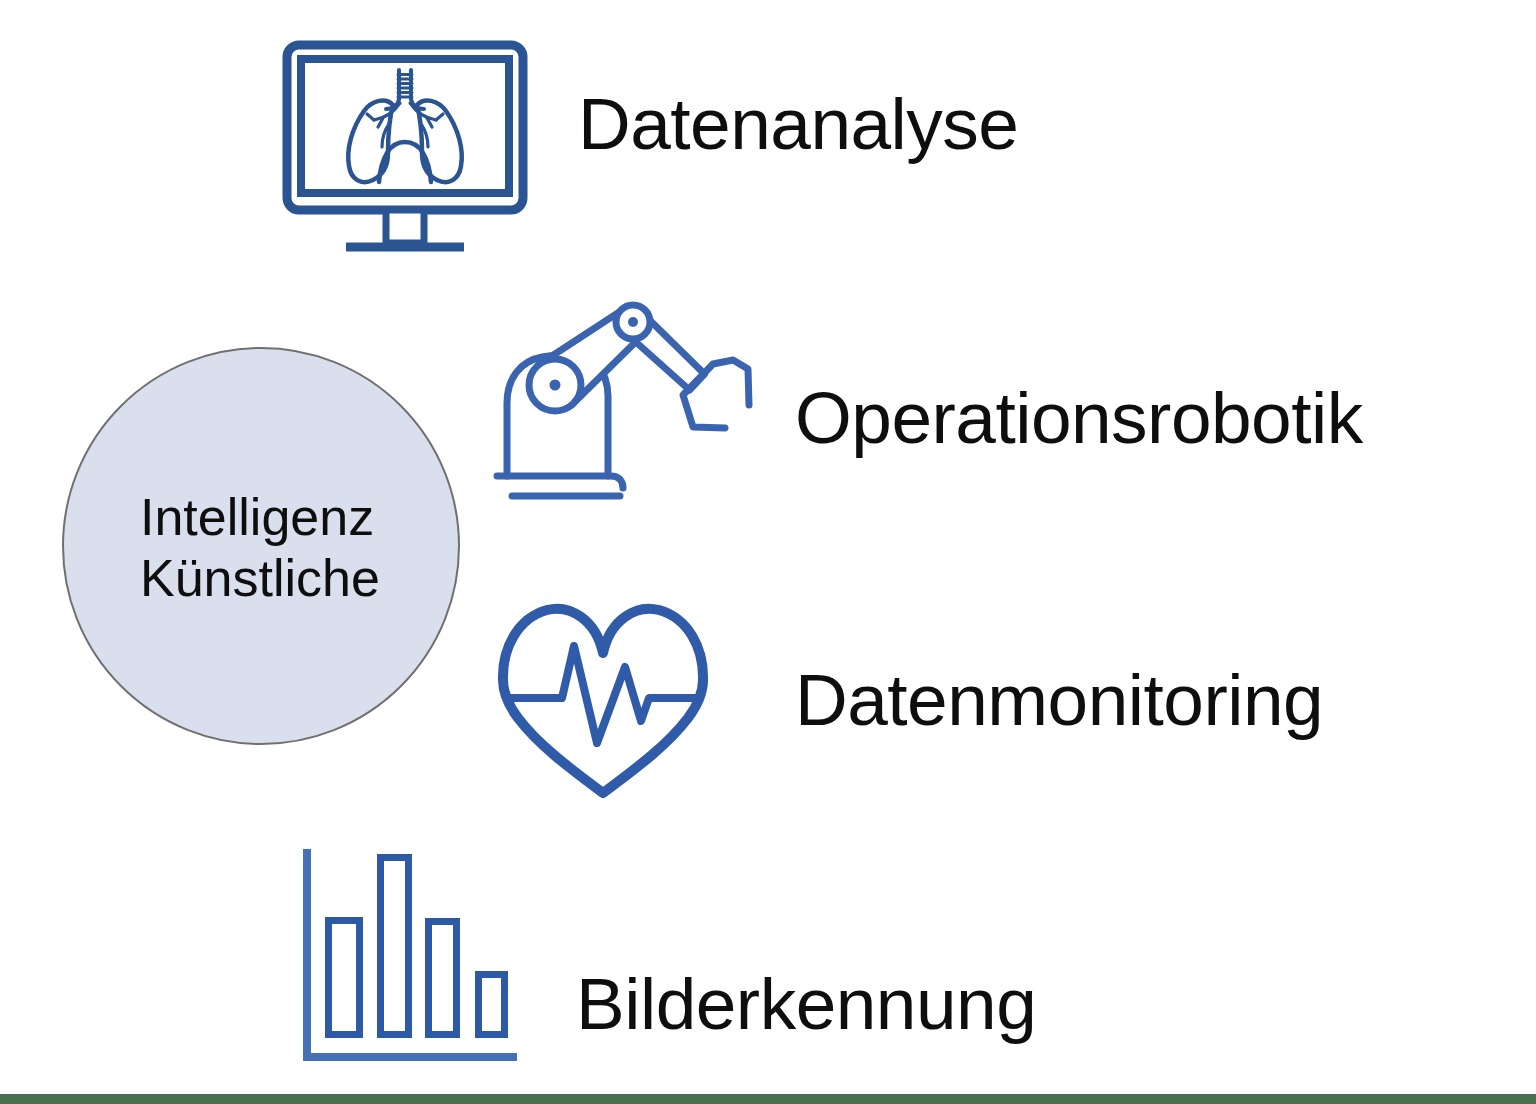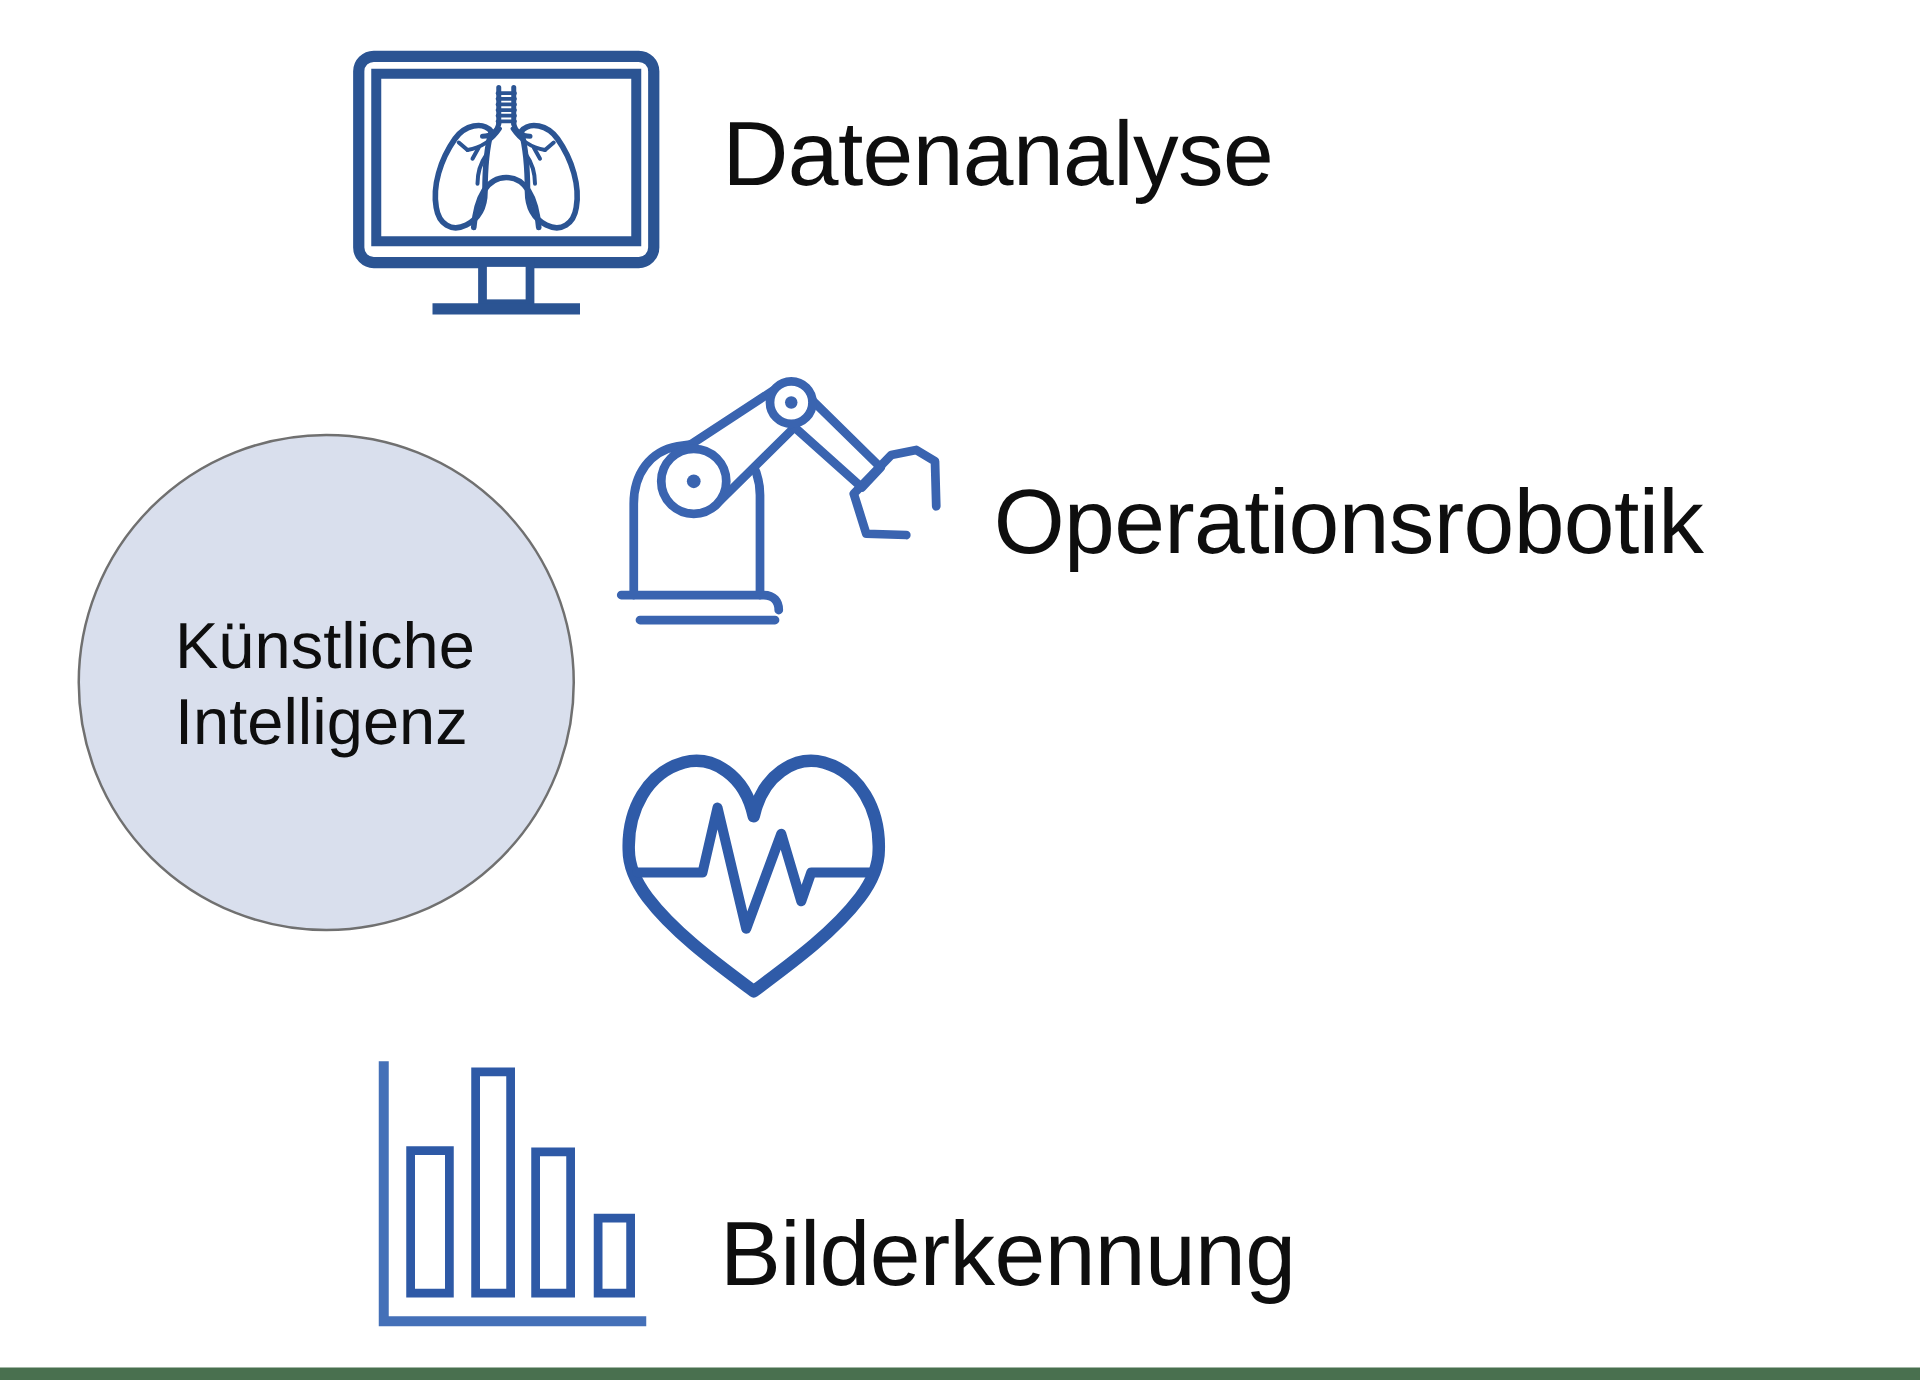--- a/index.html
+++ b/index.html
@@ -74,22 +74,22 @@
           <path d="M154,80 L161,74"></path>
           <path d="M139,84 C144,91 146,99 146,107"></path>
         </g>
       </g>
     </g>
   </svg>
   <div class="item-label" style="left:578px;top:87px">Datenanalyse</div>
 
   <div class="center-circle"></div>
   <div class="circle-text">
+    <div>Intelligenz</div>
     <div>Künstliche</div>
-    <div>Intelligenz</div>
   </div>
 
   <svg class="icon" style="left:490px;top:295px;color:var(--c-robot,#3A64B0)" width="280" height="215" viewBox="0 0 280 215">
     <g stroke="currentColor" fill="none" stroke-linejoin="round" stroke-linecap="round">
       <path class="w" d="M17,181 V108 C17,84 30,66 52,62 L80,58 C98,60 110,69 115,83 C117,89 118,95 118,101 V181" stroke-width="7"></path>
       <path d="M7,181 H121 C129,181 133,186 133,193" stroke-width="7"></path>
       <path d="M22,201 H130" stroke-width="7"></path>
       <path class="w" d="M48.6,69.8 L132.9,14.6 L153.1,39.4 L81.4,110.2 Z" stroke-width="7"></path>
       <path class="w" d="M151.9,17.5 L214.5,79 L199.5,95 L134.1,36.5 Z" stroke-width="7"></path>
       <circle class="w" cx="65" cy="90" r="26" stroke-width="7"></circle>
@@ -100,20 +100,21 @@
     </g>
   </svg>
   <div class="item-label" style="left:795px;top:381px">Operationsrobotik</div>
 
   <svg class="icon" style="left:490px;top:590px;color:var(--c-heart,#2F5BA8)" width="230" height="215" viewBox="0 0 230 215">
     <g stroke="currentColor" fill="none" stroke-linejoin="round" stroke-linecap="round">
       <path d="M113,63 C106,30 80,14 57,20 C28,28 12,58 13,90 C13,103 19,116 28,128 C50,157 85,182 113,203 C141,182 176,157 198,128 C207,116 213,103 213,90 C214,58 198,28 169,20 C146,14 120,30 113,63 Z" stroke-width="10"></path>
       <path d="M20,108 H72 L84,56 L107,153 L135,77 L151,131 L159,108 H205" stroke-width="8"></path>
     </g>
   </svg>
+  <div class="item-label" style="left:795px;top:663px">Datenmonitoring</div>
 
   <svg class="icon" style="left:295px;top:845px" width="230" height="225" viewBox="0 0 230 225">
     <g fill="none">
       <path d="M12,8 V212 M12,212 H218" stroke="var(--c-bars-axis,#4470B8)" stroke-width="8" stroke-linecap="square"></path>
       <g stroke="var(--c-bars,#2E59A6)" stroke-width="7">
         <rect class="w" x="33.5" y="75.5" width="31" height="114"></rect>
         <rect class="w" x="85.5" y="12.5" width="28" height="177"></rect>
         <rect class="w" x="133.5" y="76.5" width="28" height="113"></rect>
         <rect class="w" x="183.5" y="129.5" width="26" height="60"></rect>
       </g>

